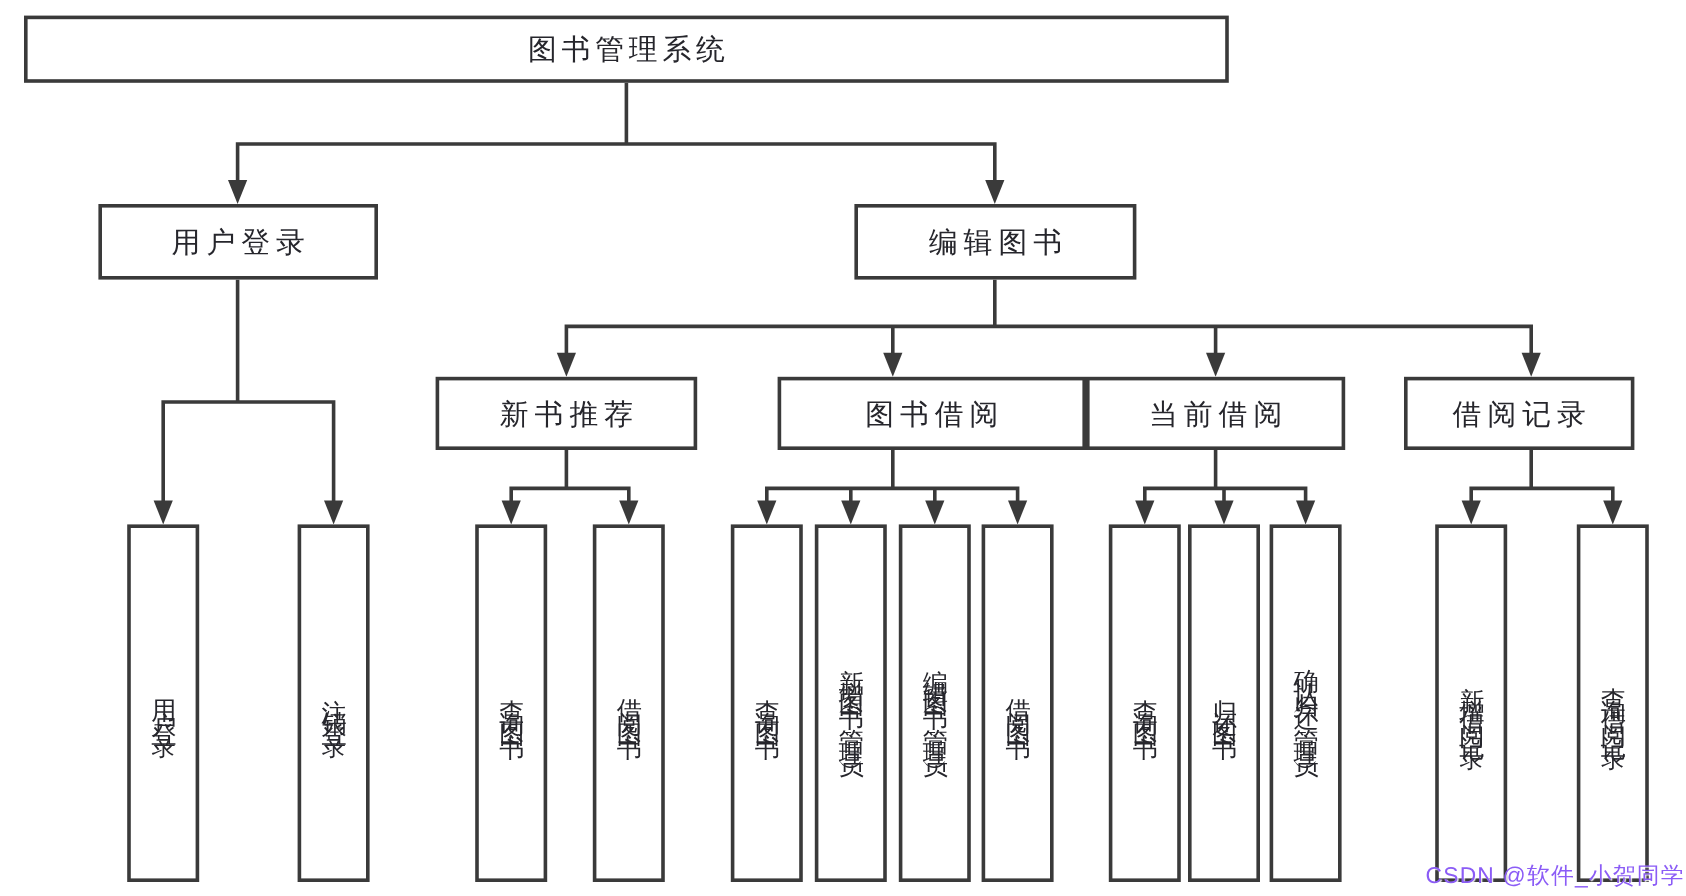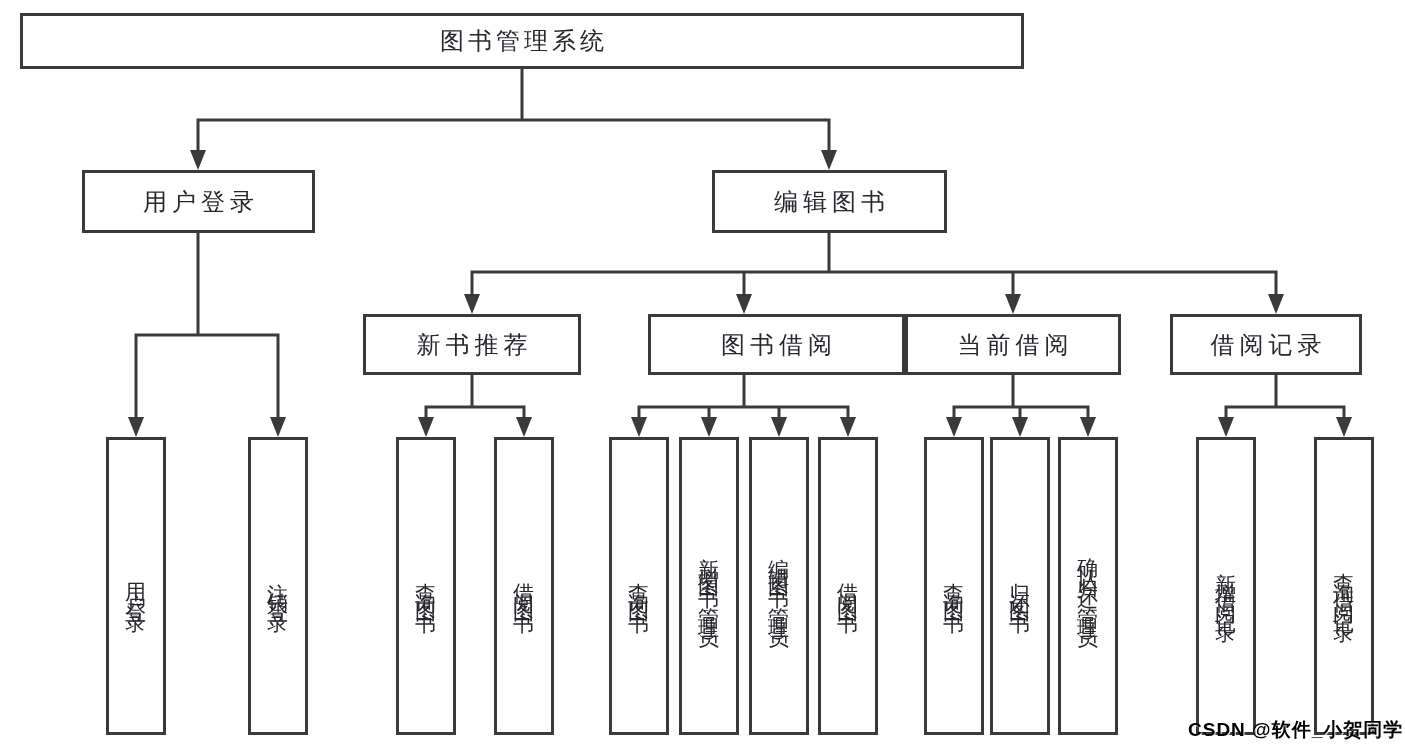--- a/index.html
+++ b/index.html
@@ -26,22 +26,22 @@
   .n-l2     {top:314px;height:61px;}
   .n-rec    {left:363px; width:218px;}
   .n-borrow {left:637px; width:257px;margin-left:11px;}
   .n-cur    {left:905px; width:216px;}
   .n-hist   {left:1170px;width:192px;}
   .lf-1{left:106px;} .lf-2{left:248px;} .lf-3{left:396px;} .lf-4{left:494px;}
   .lf-5{left:609px;} .lf-6{left:679px;} .lf-7{left:749px;} .lf-8{left:818px;}
   .lf-9{left:924px;} .lf-10{left:990px;} .lf-11{left:1058px;}
   .lf-12{left:1196px;} .lf-13{left:1314px;}
   #watermark{
-    position:absolute;left:1188px;top:717px;font-size:19px;color:#000000;
-    text-shadow:1px 1px 1px #ffffff;white-space:nowrap;letter-spacing:1px;font-weight:bold;
+    position:absolute;left:1188px;top:717px;font-size:19px;color:#8b5cf6;
+    text-shadow:1px 1px 1px #ffffff;white-space:nowrap;letter-spacing:1px;
   }
 </style>
 </head>
 <body>
 
 <div id="canvas">
 
   <svg id="wires" viewBox="0 0 1405 747" xmlns="http://www.w3.org/2000/svg">
     <g stroke="#3a3a3a" stroke-width="3" fill="none">
 

